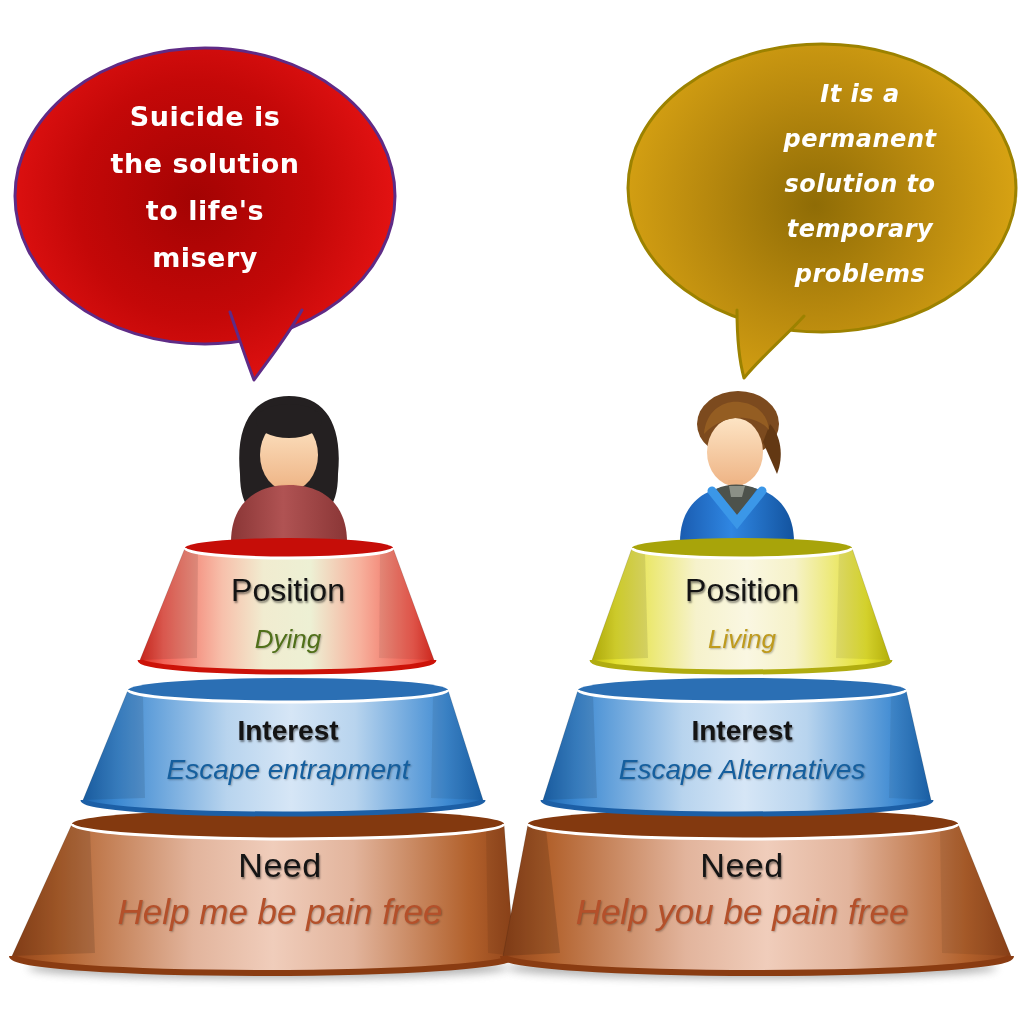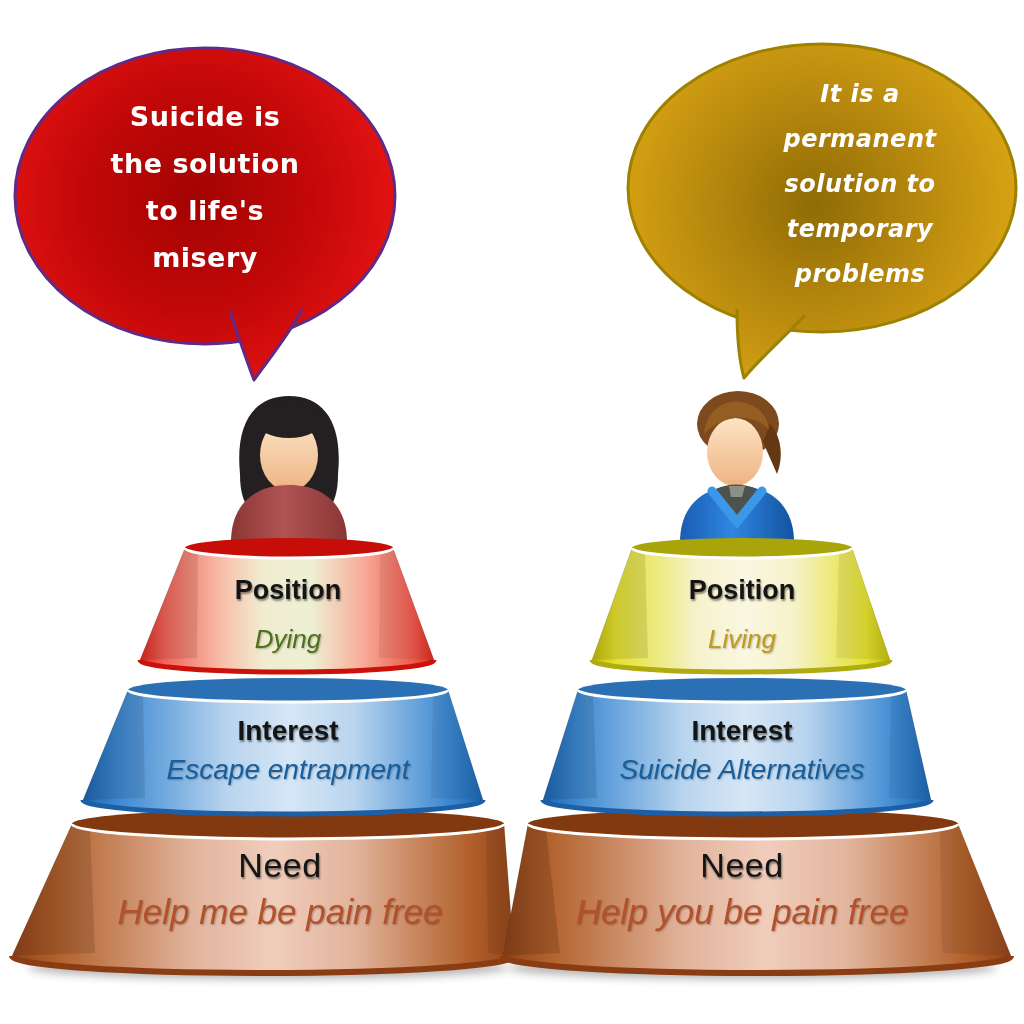--- a/index.html
+++ b/index.html
@@ -12,21 +12,21 @@
     position:absolute;text-align:center;color:#ffffff;font-weight:700;
     font-family:"DejaVu Sans",sans-serif;white-space:pre-line;letter-spacing:.5px;
   }
   .bubble-text.left{left:25px;top:93px;width:360px;font-size:27px;line-height:47px;}
   .bubble-text.right{left:680px;top:72px;width:360px;font-size:24px;line-height:45px;font-style:italic;}
   .band-label{position:absolute;width:440px;text-align:center;}
   .band-title{
     color:#141414;text-shadow:1px 1.5px 2px rgba(0,0,0,.45);font-weight:400;
   }
   .band-sub{font-style:italic;text-shadow:1px 1px 2px rgba(0,0,0,.28);}
-  .lvl1 .band-title{font-size:27px;line-height:32px;font-weight:bold;}
+  .lvl1 .band-title{font-size:32px;line-height:32px;}
   .lvl1 .band-sub{font-size:26px;line-height:30px;margin-top:18px;}
   .lvl2 .band-title{font-size:28px;line-height:33px;font-weight:bold;}
   .lvl2 .band-sub{font-size:28px;line-height:32px;margin-top:7px;}
   .lvl3 .band-title{font-size:34px;line-height:38px;letter-spacing:.5px;}
   .lvl3 .band-sub{font-size:35px;line-height:38px;margin-top:9px;}
   .pos-l1{left:68px;top:574px;}
   .pos-r1{left:522px;top:574px;}
   .pos-l2{left:68px;top:714px;}
   .pos-r2{left:522px;top:714px;}
   .pos-l3{left:60px;top:846px;}
@@ -214,21 +214,21 @@
   <div class="band-label lvl1 pos-r1">
     <div class="band-title">Position</div>
     <div class="band-sub sub-living">Living</div>
   </div>
   <div class="band-label lvl2 pos-l2">
     <div class="band-title">Interest</div>
     <div class="band-sub sub-blue">Escape entrapment</div>
   </div>
   <div class="band-label lvl2 pos-r2">
     <div class="band-title">Interest</div>
-    <div class="band-sub sub-blue">Suicide Alternatives</div>
+    <div class="band-sub sub-blue">Escape Alternatives</div>
   </div>
   <div class="band-label lvl3 pos-l3">
     <div class="band-title">Need</div>
     <div class="band-sub sub-copper">Help me be pain free</div>
   </div>
   <div class="band-label lvl3 pos-r3">
     <div class="band-title">Need</div>
     <div class="band-sub sub-copper">Help you be pain free</div>
   </div>
 

